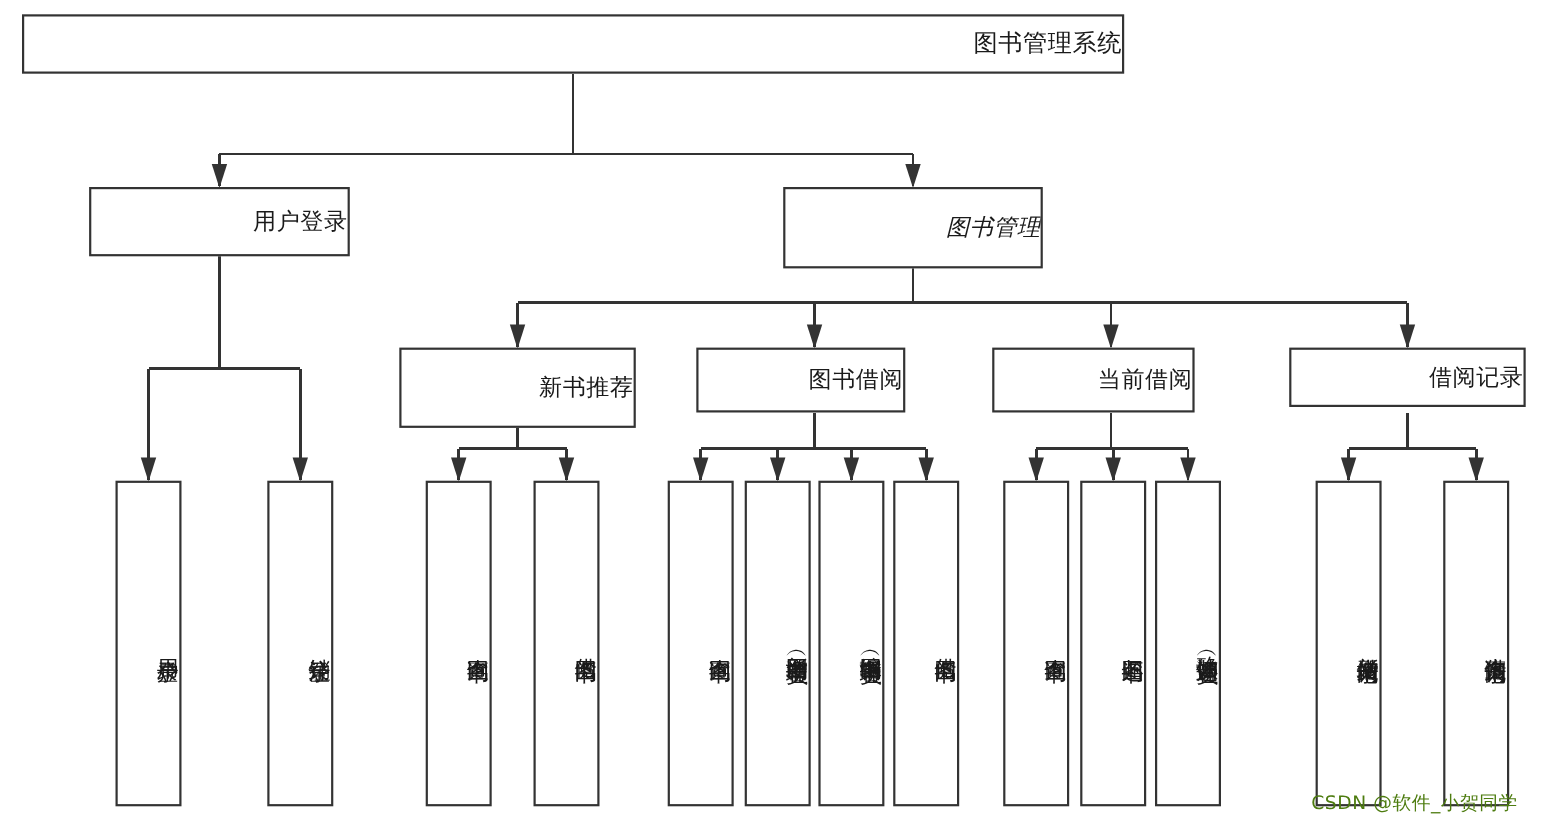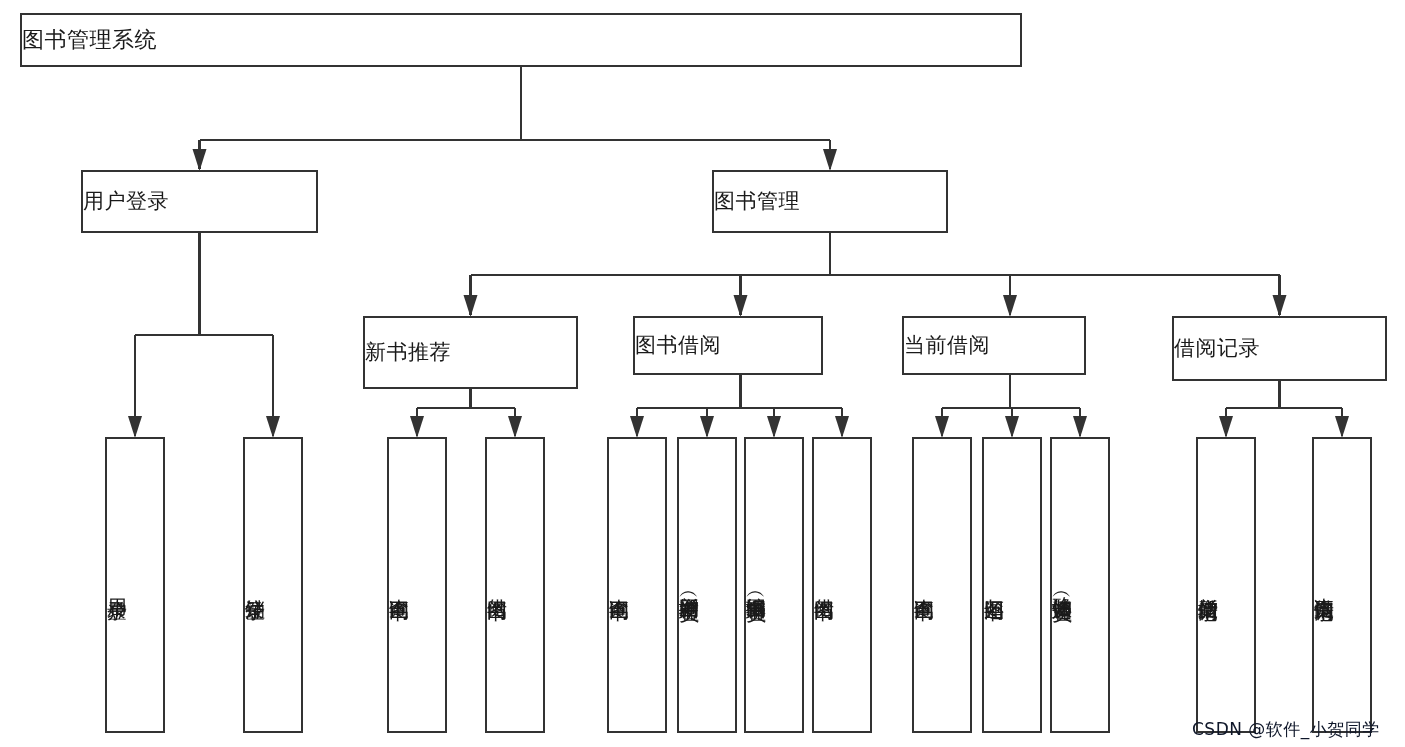--- a/index.html
+++ b/index.html
@@ -25,21 +25,21 @@
     height: 747px;
     pointer-events: none;
   }
   .node {
     position: absolute;
     box-sizing: border-box;
     background: #ffffff;
     border: 2.5px solid #333333;
     display: flex;
     align-items: center;
-    justify-content: flex-start;
+    justify-content: flex-end;
     overflow: hidden;
   }
   .node-label {
     color: #1a1a1a;
     font-size: 21px;
     line-height: 1.18;
     letter-spacing: 0.5px;
     white-space: nowrap;
     text-align: center;
   }
@@ -48,21 +48,21 @@
     text-orientation: upright;
     font-size: 20px;
     line-height: 1.02;
     letter-spacing: 1px;
     white-space: normal;
     max-height: 100%;
   }
   .node.lvl0 .node-label { font-size: 22px; }
   .watermark {
     position: absolute;
-    color: #0f172a;
+    color: #4d7c0f;
     font-size: 17px;
     white-space: nowrap;
     letter-spacing: 0.5px;
     user-select: none;
     text-align: center;
   }
 </style>
 </head>
 <body>
 
@@ -121,33 +121,33 @@
       <line x1="1342" y1="408" x2="1342" y2="436" stroke="#333333" stroke-width="2.5" shape-rendering="crispEdges"></line>
       <path d="M1335,416 L1349,416 L1342,438 Z" fill="#333333"></path>
     </svg>
   <div id="nodes">
       <div class="node lvl0" style="left: 20px; top: 13px; width: 1002px; height: 54px;">
         <span class="node-label">图书管理系统</span>
       </div>
       <div class="node lvl1" style="left: 81px; top: 170px; width: 237px; height: 63px;">
         <span class="node-label">用户登录</span>
       </div>
-      <div class="node lvl1" style="left: 712px; top: 170px; width: 236px; height: 63px;">
+      <div class="node lvl1" style="left: 712px; top: 170px; width: 236px; height: 74px; font-style: italic;">
         <span class="node-label">图书管理</span>
       </div>
       <div class="node lvl2" style="left: 363px; top: 316px; width: 215px; height: 73px;">
         <span class="node-label">新书推荐</span>
       </div>
       <div class="node lvl2" style="left: 633px; top: 316px; width: 190px; height: 59px;">
         <span class="node-label">图书借阅</span>
       </div>
       <div class="node lvl2" style="left: 902px; top: 316px; width: 184px; height: 59px;">
         <span class="node-label">当前借阅</span>
       </div>
-      <div class="node lvl2" style="left: 1172px; top: 316px; width: 215px; height: 65px;">
+      <div class="node lvl2" style="left: 1172px; top: 316px; width: 215px; height: 54px;">
         <span class="node-label">借阅记录</span>
       </div>
       <div class="node lvl3 vertical" style="left: 105px; top: 437px; width: 60px; height: 296px;">
         <span class="node-label">用户登录</span>
       </div>
       <div class="node lvl3 vertical" style="left: 243px; top: 437px; width: 60px; height: 296px;">
         <span class="node-label">注销登录</span>
       </div>
       <div class="node lvl3 vertical" style="left: 387px; top: 437px; width: 60px; height: 296px;">
         <span class="node-label">查询图书</span>

